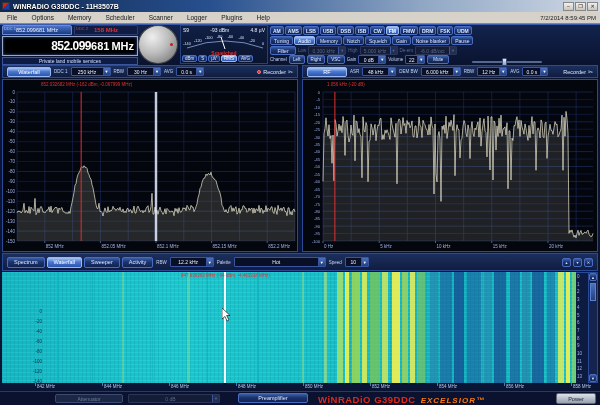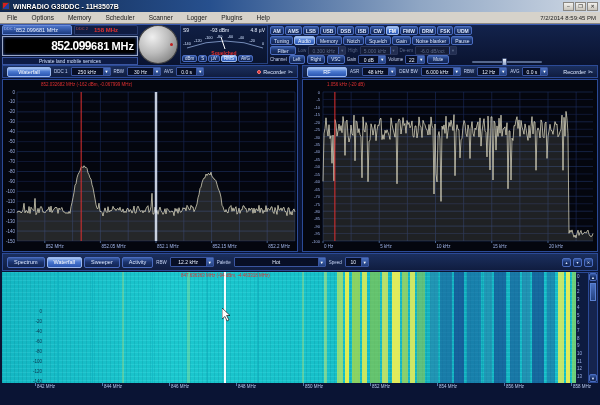--- a/index.html
+++ b/index.html
@@ -523,14 +523,27 @@
       <span class="wfxlabel" style="left: 370px; top: 1px;">852 MHz</span>
       <span style="position: absolute; left: 368px; top: 0px; width: 1px; height: 3px; background: rgb(85, 119, 170);"></span>
       <span class="wfxlabel" style="left: 437px; top: 1px;">854 MHz</span>
       <span style="position: absolute; left: 435px; top: 0px; width: 1px; height: 3px; background: rgb(85, 119, 170);"></span>
       <span class="wfxlabel" style="left: 504px; top: 1px;">856 MHz</span>
       <span style="position: absolute; left: 502px; top: 0px; width: 1px; height: 3px; background: rgb(85, 119, 170);"></span>
       <span class="wfxlabel" style="left: 571px; top: 1px;">858 MHz</span>
       <span style="position: absolute; left: 569px; top: 0px; width: 1px; height: 3px; background: rgb(85, 119, 170);"></span>
     </div>
 
+  <div class="bottombar abs">
+    <span class="btn gry" style="position:absolute;left:55px;top:2px;width:68px;height:9px;font-size:5px;">Attenuator</span>
+    <span class="dd gry" style="position:absolute;left:128px;top:2px;width:92px;height:9px;">
+      <span class="val">0 dB</span>
+        <span class="caret">▼</span>
+      </span>
+    <span class="btn" style="position:absolute;left:238px;top:1px;width:70px;height:10px;font-size:5.5px;">Preamplifier</span>
+    <span class="brand">
+      <span class="brand1">WiNRADiO G39DDC</span>
+      <span class="brand2">EXCELSIOR™</span>
+    </span>
+    <span class="powerbtn">Power</span>
+  </div>
 
 </div>
 
 </body></html>

